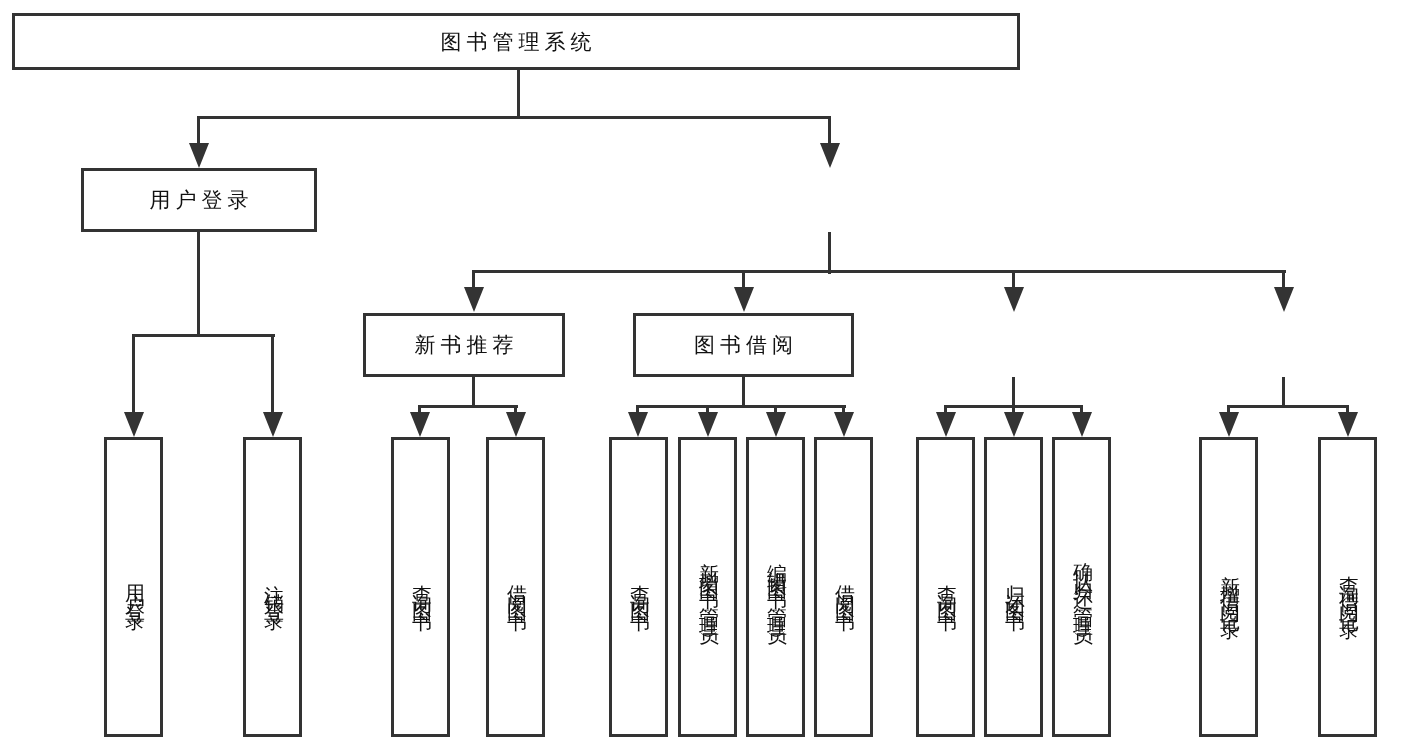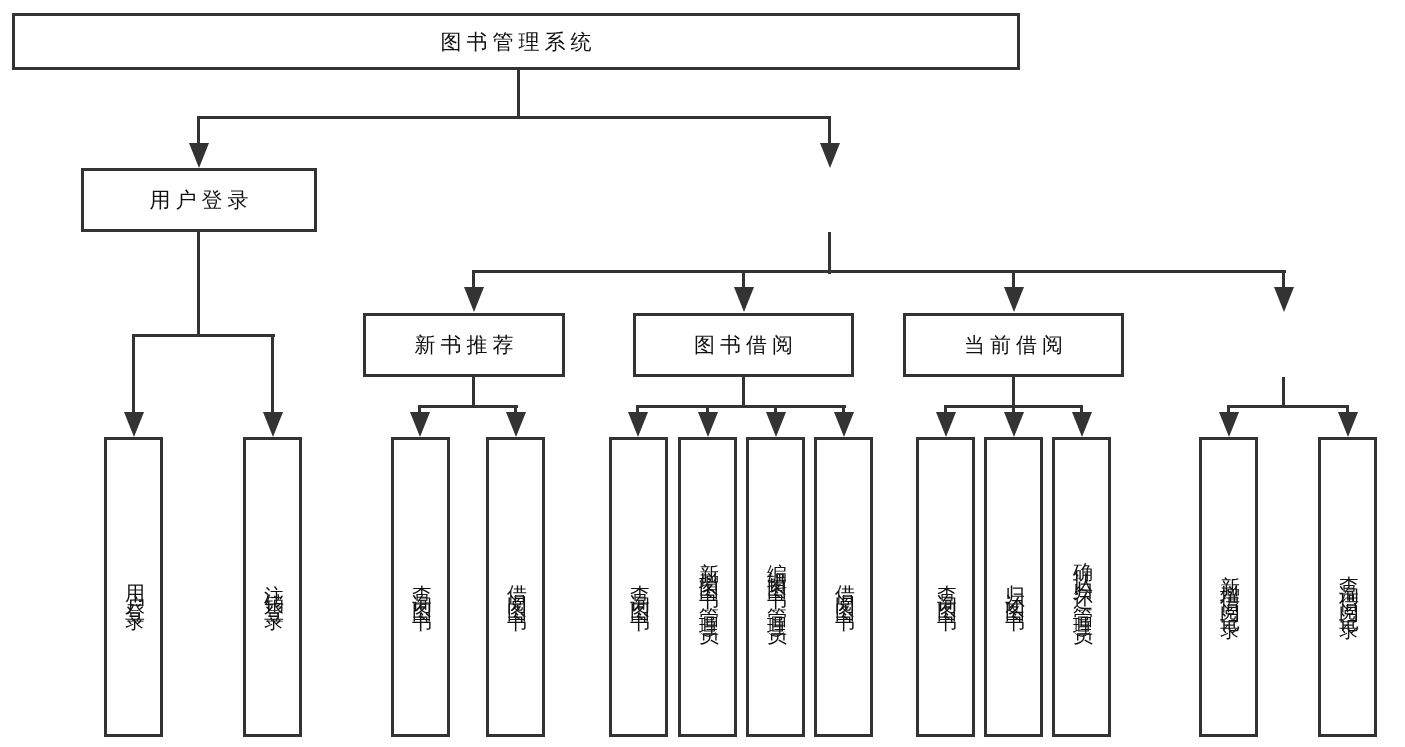--- a/index.html
+++ b/index.html
@@ -59,21 +59,20 @@
   <div class="arrow" style="left:464px;  top:287px;"></div>
   <div class="vline" style="left:742px;  top:272px; height:18px;"></div>
   <div class="arrow" style="left:734px;  top:287px;"></div>
   <div class="vline" style="left:1012px; top:272px; height:18px;"></div>
   <div class="arrow" style="left:1004px; top:287px;"></div>
   <div class="vline" style="left:1282px; top:272px; height:18px;"></div>
   <div class="arrow" style="left:1274px; top:287px;"></div>
 
   <div class="box" style="left:363px; top:313px; width:202px; height:64px;">新书推荐</div>
   <div class="box" style="left:633px; top:313px; width:221px; height:64px;">图书借阅</div>
-  <div class="box" style="left:903px; top:313px; width:221px; height:64px;">当前借阅</div>
 
   <div class="vline" style="left:472px; top:377px; height:31px;"></div>
   <div class="hline" style="left:418px; top:405px; width:100px;"></div>
   <div class="vline" style="left:418px; top:406px; height:9px;"></div>
   <div class="arrow" style="left:410px; top:412px;"></div>
   <div class="vline" style="left:514px; top:406px; height:9px;"></div>
   <div class="arrow" style="left:506px; top:412px;"></div>
 
   <div class="vline" style="left:742px; top:377px; height:31px;"></div>
   <div class="hline" style="left:636px; top:405px; width:210px;"></div>

